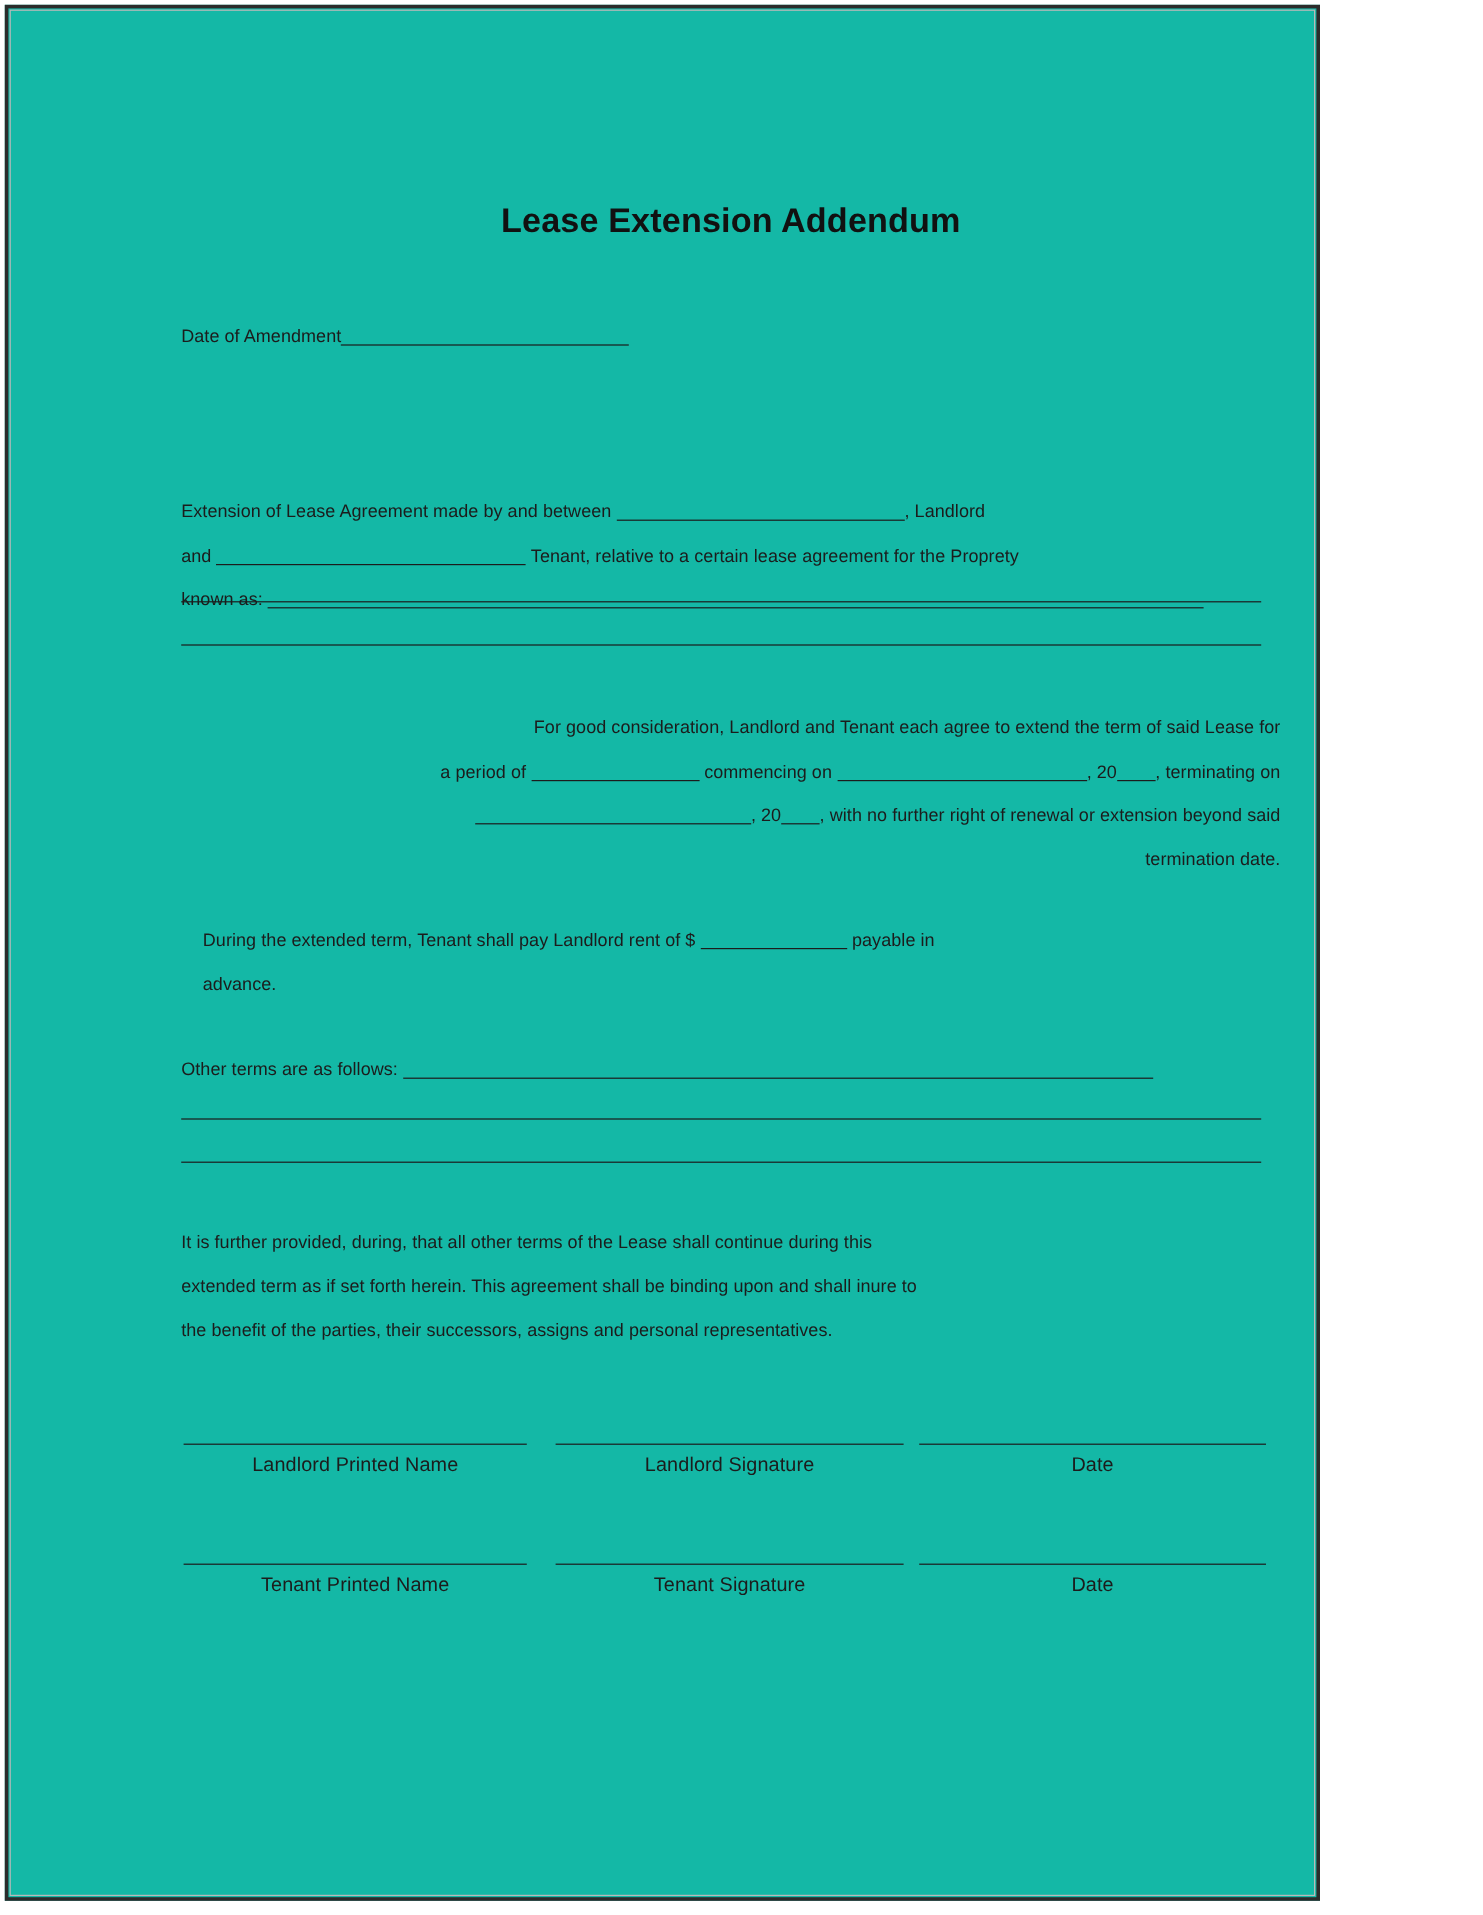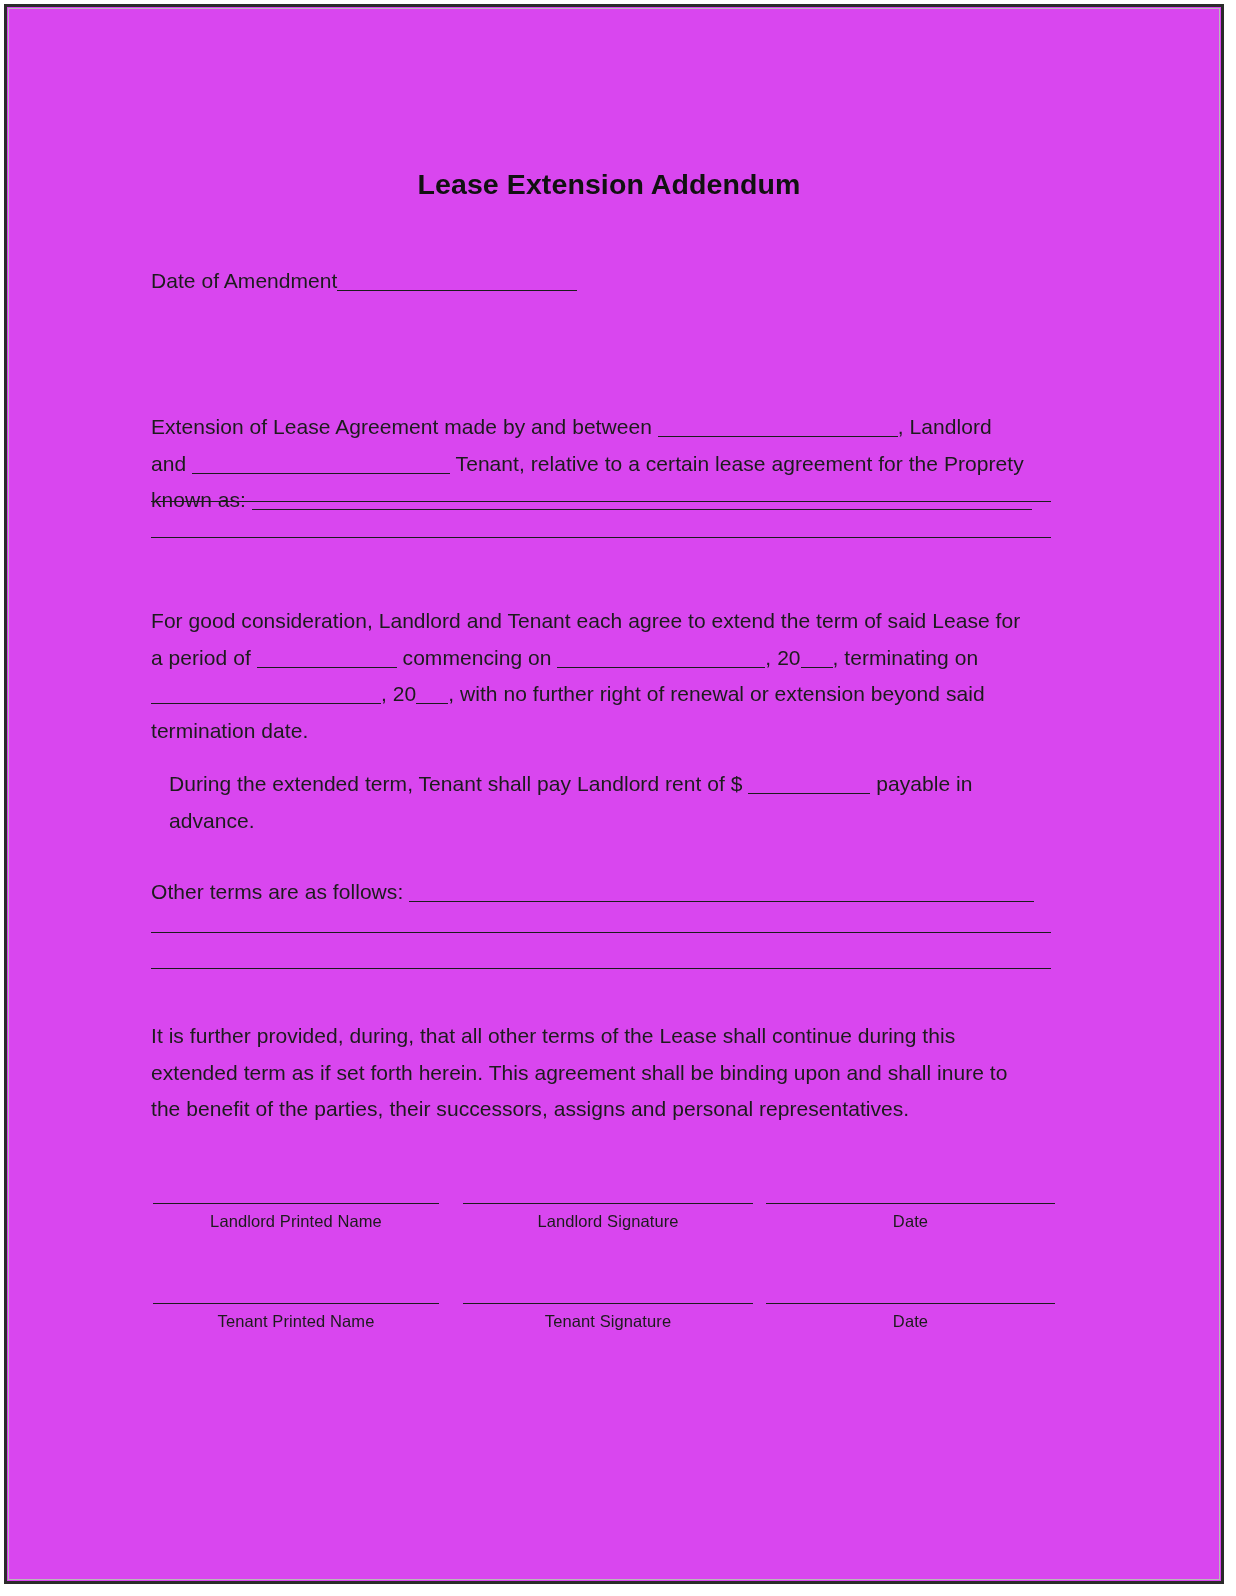--- a/index.html
+++ b/index.html
@@ -13,25 +13,25 @@
     font-family: "Liberation Sans", sans-serif;
     color: #1a1a1a;
     overflow: hidden;
   }
 
   
   #page-frame {
     position: absolute;
     left: 4px;
     top: 4px;
-    width: 1220px;
+    width: 1096px;
     height: 1580px;
     border: 3px solid #2b2b2b;
     box-sizing: border-box;
-    background: #d946ef;
+    background: #14b8a6;
   }
   #page-frame::after {
     content: "";
     position: absolute;
     left: 1px; top: 1px; right: 1px; bottom: 1px;
     border: 1px solid #b9b9b9;
     pointer-events: none;
   }
 
   #doc-body {
@@ -49,21 +49,21 @@
     letter-spacing: 0.1px;
     color: #111111;
     position: absolute;
     left: 0;
     top: 142px;
     width: 916px;
   }
 
   .para {
     position: absolute;
-    font-size: 21px;
+    font-size: 15px;
     line-height: 36.5px;
     color: #1c1c1c;
     letter-spacing: 0.05px;
     width: 916px;
   }
 
   
   .blank {
     display: inline-block;
     border-bottom: 1.6px solid #1c1c1c;
@@ -134,21 +134,21 @@
 
     <div class="para" style="top: 364px; margin-top: 38px;">
       <span>Extension of Lease Agreement made by and between</span> <span class="blank w-landlord"></span><span>, Landlord</span><br>
       <span>and</span> <span class="blank w-tenant"></span> <span>Tenant, relative to a certain lease agreement for the Proprety</span><br>
       <span>known as:</span> <span class="blank w-knownas"></span>
     </div>
 
     <div class="rule-full" style="top: 494px;"></div>
     <div class="rule-full" style="top: 530px;"></div>
 
-    <div class="para" style="top: 596px;">
+    <div class="para" style="top: 582px; text-align: right;">
       <span>For good consideration, Landlord and Tenant each agree to extend the term of said Lease for</span><br>
       <span>a period of</span> <span class="blank w-period"></span> <span>commencing on</span> <span class="blank w-commence"></span><span>, 20</span><span class="blank w-yr"></span><span>,  terminating on</span><br>
       <span class="blank w-term"></span><span>, 20</span><span class="blank w-yr"></span><span>, with no further right of renewal or extension beyond said</span><br>
       <span>termination date.</span>
     </div>
 
     <div class="para" style="top: 759px; margin-left: 18px;">
       <span>During the extended term, Tenant shall pay Landlord rent of $</span> <span class="blank w-rent"></span> <span>payable in</span><br>
       <span>advance.</span>
     </div>

